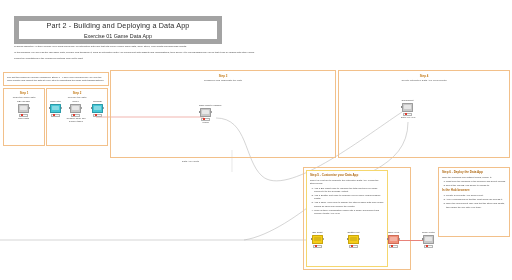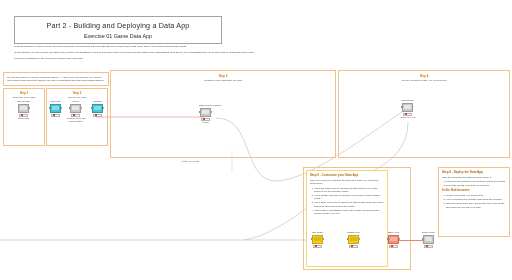--- a/index.html
+++ b/index.html
@@ -49,21 +49,21 @@
     line-height: 1.45;
     color: #444;
   }
   ol.steps > li { margin-bottom: 0.6px; }
 
   
   #titlebox {
     position: absolute;
     left: 14px; top: 16px;
     width: 208px; height: 28px;
-    border: 1px solid #a3a3a3;
+    border: 5px solid #a3a3a3;
     box-sizing: border-box;
     background: #fff;
     display: flex;
     flex-direction: column;
     align-items: center;
     justify-content: center;
   }
   #main-title {
     font-size: 7.2px;
     font-weight: normal;

